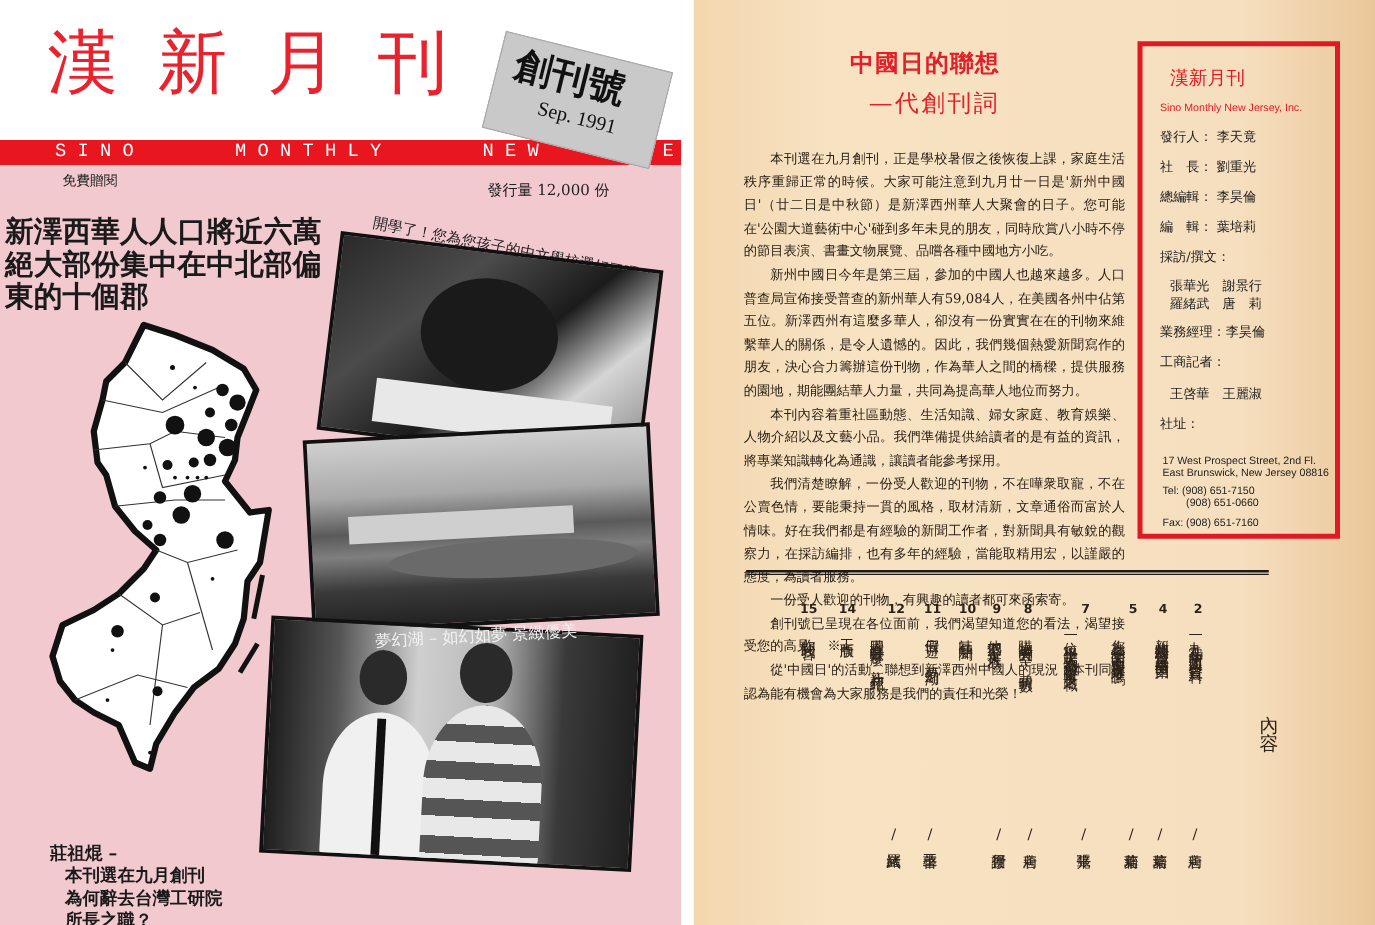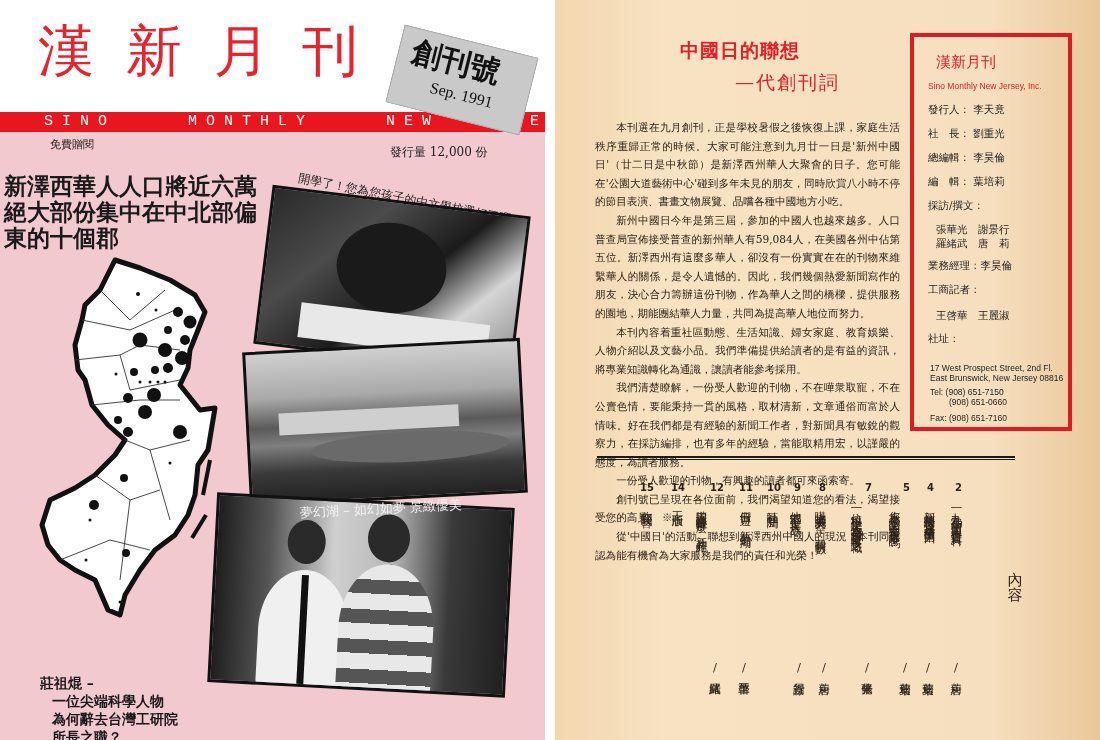--- a/index.html
+++ b/index.html
@@ -28,21 +28,21 @@
   .person-caption { position: absolute; left: 40px; top: 632px; font-size: 14px; line-height: 18px; color: #1a1a1a; font-weight: bold; margin-top: 42px; }
   .person-caption .indent { padding-left: 12px; }
   .person-shape { position: absolute; border-radius: 50% 50% 8px 8px; }
 
   
   .gutter { position: absolute; left: 545px; top: 0; width: 10px; height: 740px; background: #ffffff; }
 
   
   .inside { position: absolute; left: 555px; top: 0; width: 545px; height: 740px; background: linear-gradient(90deg, #f3d7ae 0%, #f7e2c2 20%, #f6dfbf 80%, #eac79a 100%); overflow: hidden; }
   .article-title { position: absolute; left: 125px; top: 38px; font-size: 19px; color: #e0202a; font-weight: bold; letter-spacing: 1px; font-family: "DejaVu Sans", sans-serif; }
-  .article-subtitle { position: absolute; left: 140px; top: 70px; font-size: 19px; color: #e0202a; letter-spacing: 2px; margin-left: 40px; }
+  .article-subtitle { position: absolute; left: 140px; top: 70px; font-size: 19px; color: #e0202a; letter-spacing: 2px; }
   .article-body { position: absolute; left: 40px; top: 118px; width: 305px; font-size: 10.6px; line-height: 18.6px; color: #2b2118; text-align: justify; }
   .article-body p { text-indent: 2em; }
   .masthead-box { position: absolute; left: 355px; top: 33px; width: 162px; height: 398px; border: 4px solid #e01a24; }
   .box-title { position: absolute; left: 22px; top: 16px; font-size: 15px; color: #e01a24; }
   .box-sub { position: absolute; left: 14px; top: 44px; font-size: 8.5px; color: #e01a24; font-family: "Liberation Sans", sans-serif; white-space: nowrap; }
   .staff-row { position: absolute; left: 14px; font-size: 10.5px; color: #222; white-space: pre; }
   .staff-names { position: absolute; left: 22px; font-size: 10.5px; color: #222; white-space: pre; line-height: 14px; }
   .address { position: absolute; left: 16px; font-size: 8.5px; line-height: 10px; color: #222; font-family: "Liberation Sans Narrow", "Liberation Sans", sans-serif; white-space: pre; }
   .divider { position: absolute; left: 42px; top: 456px; width: 418px; height: 4px; border-top: 2px solid #1f1a17; border-bottom: 1px solid #1f1a17; }
   .toc-num { position: absolute; top: 482px; font-size: 10px; color: #2b2118; font-family: "DejaVu Sans", sans-serif; font-weight: bold; text-align: right; }
@@ -137,21 +137,21 @@
   <div class="photo photo-people">
     <div class="person-shape" style="left:70px;top:20px;width:38px;height:44px;background:#2a2a2a;border-radius:50%;"></div>
     <div class="person-shape" style="left:45px;top:70px;width:90px;height:120px;background:#f0f0f0;"></div>
     <div style="position:absolute;left:86px;top:75px;width:7px;height:110px;background:#111;"></div>
     <div class="person-shape" style="left:150px;top:10px;width:42px;height:48px;background:#2a2a2a;border-radius:50%;"></div>
     <div class="person-shape" style="left:125px;top:60px;width:95px;height:130px;background:repeating-linear-gradient(180deg,#e8e8e8 0 16px,#555 16px 30px);"></div>
   </div>
 
   <div class="person-caption">
     <div>莊祖焜 –</div>
-    <div class="indent">一位尖端科學人物</div>
+    <div class="indent">本刊選在九月創刊</div>
     <div class="indent">為何辭去台灣工研院</div>
     <div class="indent">所長之職？</div>
   </div>
 </div>
 
 <div class="gutter"></div>
 
 <div class="inside">
   <div class="article-title">中國日的聯想</div>
   <div class="article-subtitle">—代創刊詞</div>

